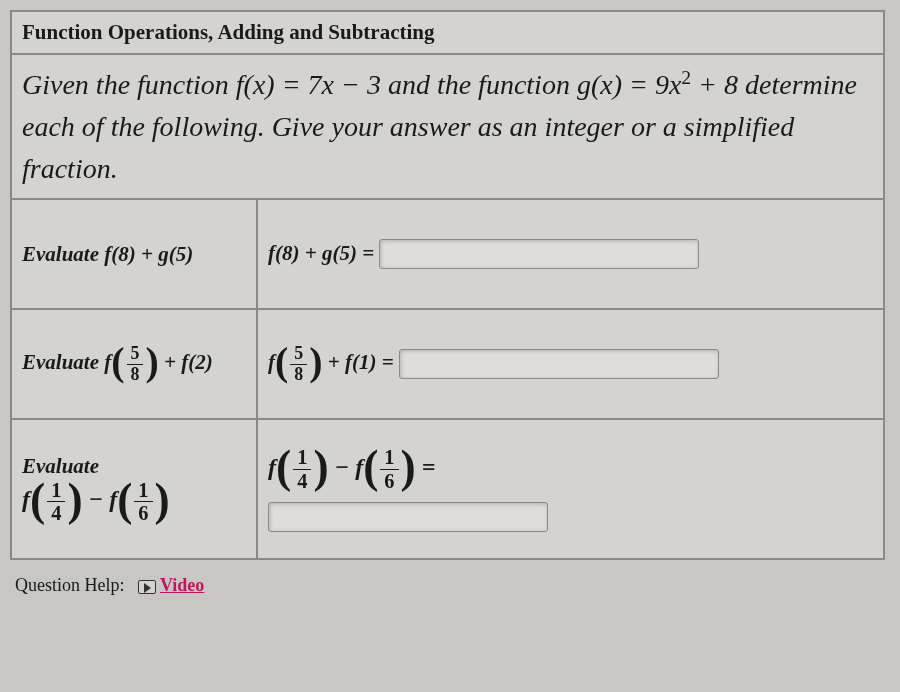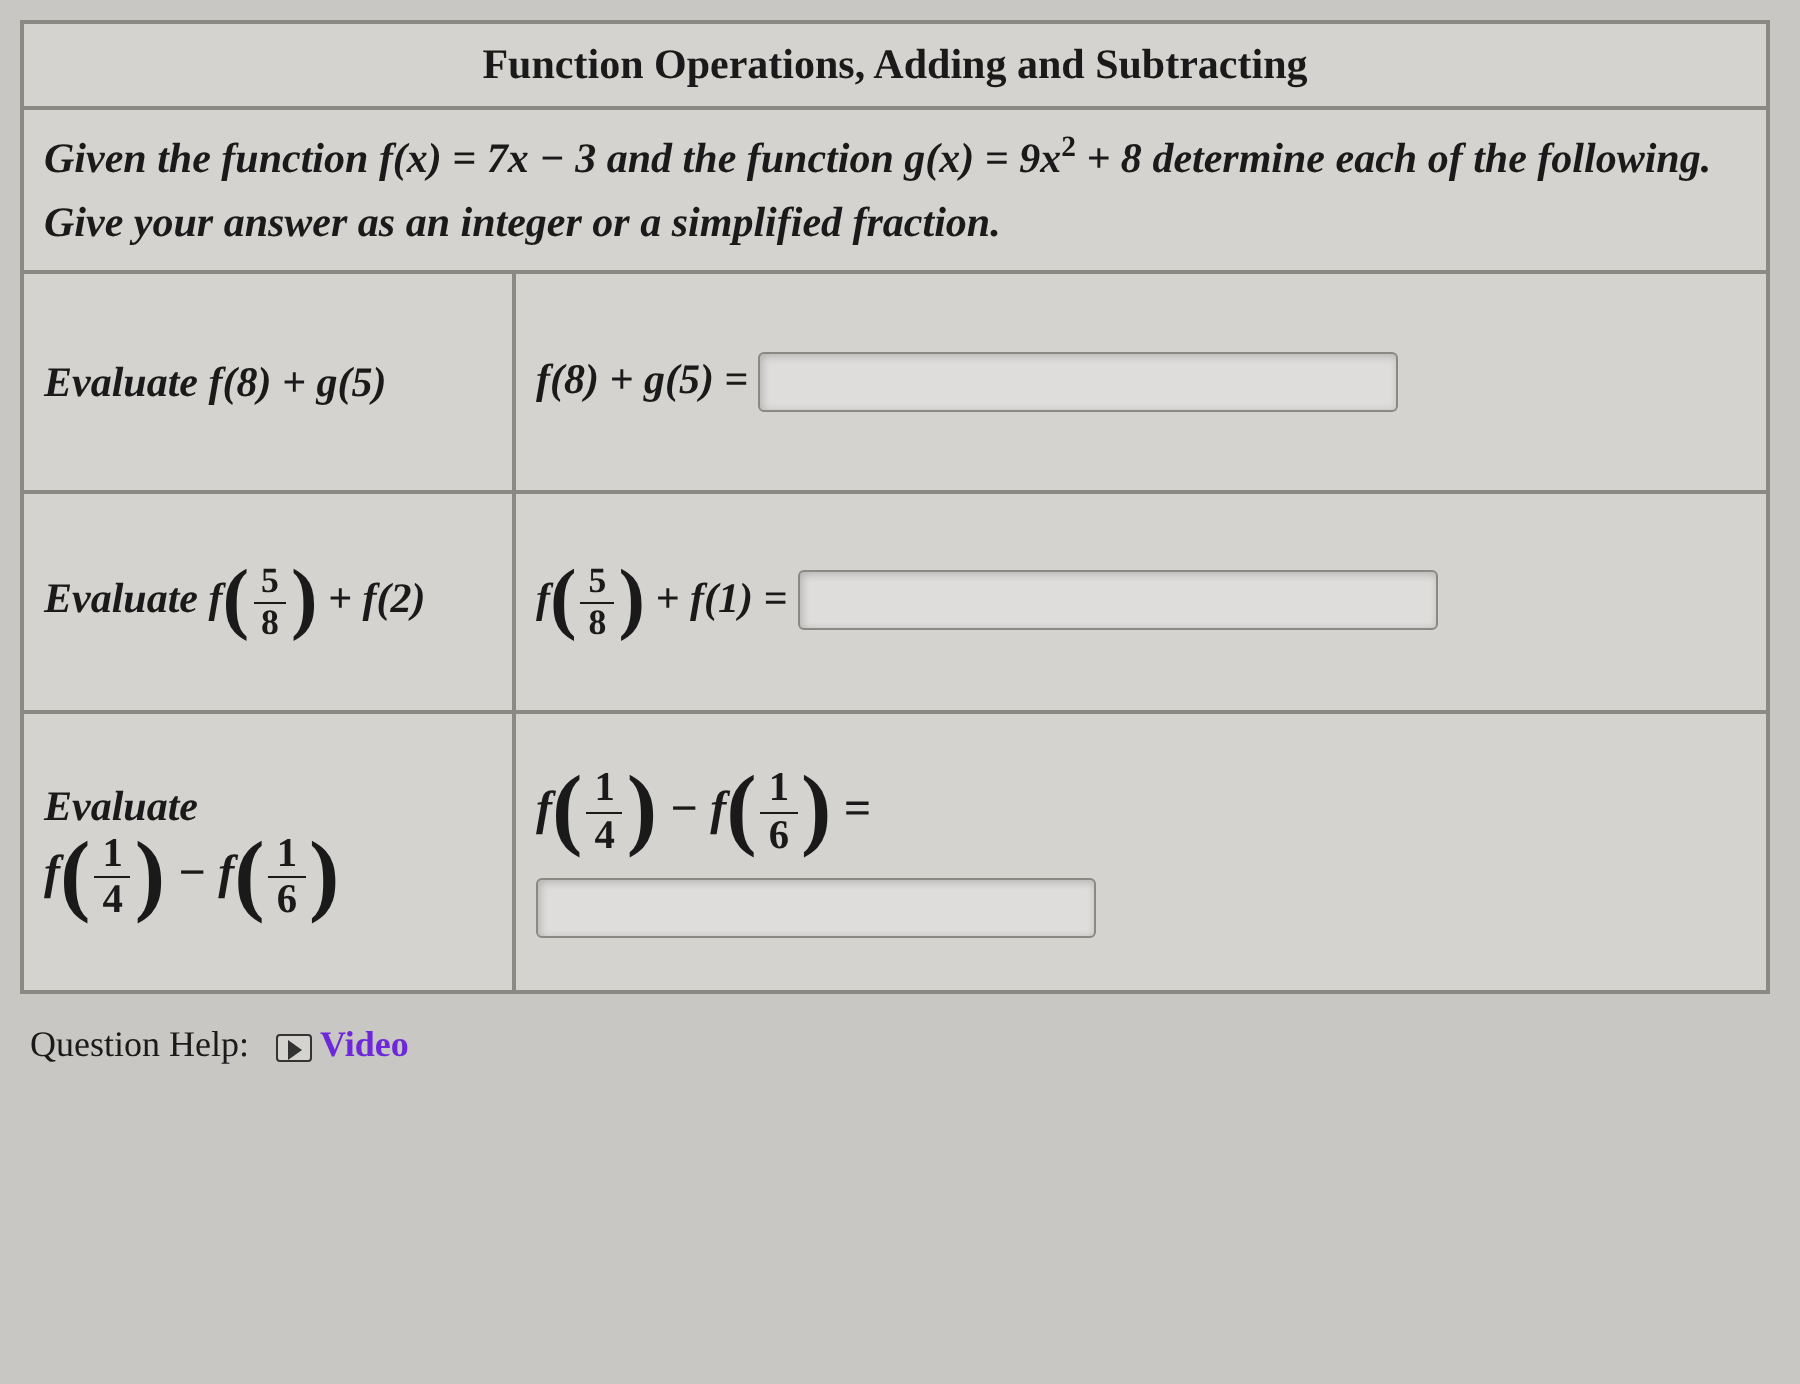--- a/index.html
+++ b/index.html
@@ -18,29 +18,29 @@
       width: 875px;
       border-collapse: collapse;
       background: #d4d3cf;
     }
     table.main td, table.main th {
       border: 2px solid #8a8984;
       padding: 8px 10px;
       vertical-align: middle;
     }
     .title-cell {
-      text-align: center;
+      text-align: left;
       font-weight: bold;
       font-size: 21px;
       padding: 8px;
     }
     .instr-cell {
       font-style: italic;
-      font-weight: bold;
-      font-size: 21px;
+      font-weight: normal;
+      font-size: 28px;
       line-height: 1.5;
     }
     .eval-cell {
       font-style: italic;
       font-weight: bold;
       font-size: 21px;
       width: 246px;
       height: 110px;
       vertical-align: middle;
     }
@@ -101,23 +101,24 @@
       top: -2px;
     }
     .help-row {
       padding: 15px 5px 5px 5px;
       font-size: 18px;
     }
     .help-label {
       font-weight: normal;
     }
     .video-link {
-      color: #6d28d9;
+      color: #be185d;
       cursor: pointer;
       font-weight: bold;
+      text-decoration: underline;
     }
     .video-icon {
       display: inline-block;
       width: 18px;
       height: 14px;
       border: 1.5px solid #333;
       border-radius: 2px;
       vertical-align: middle;
       position: relative;
       margin-right: 4px;

